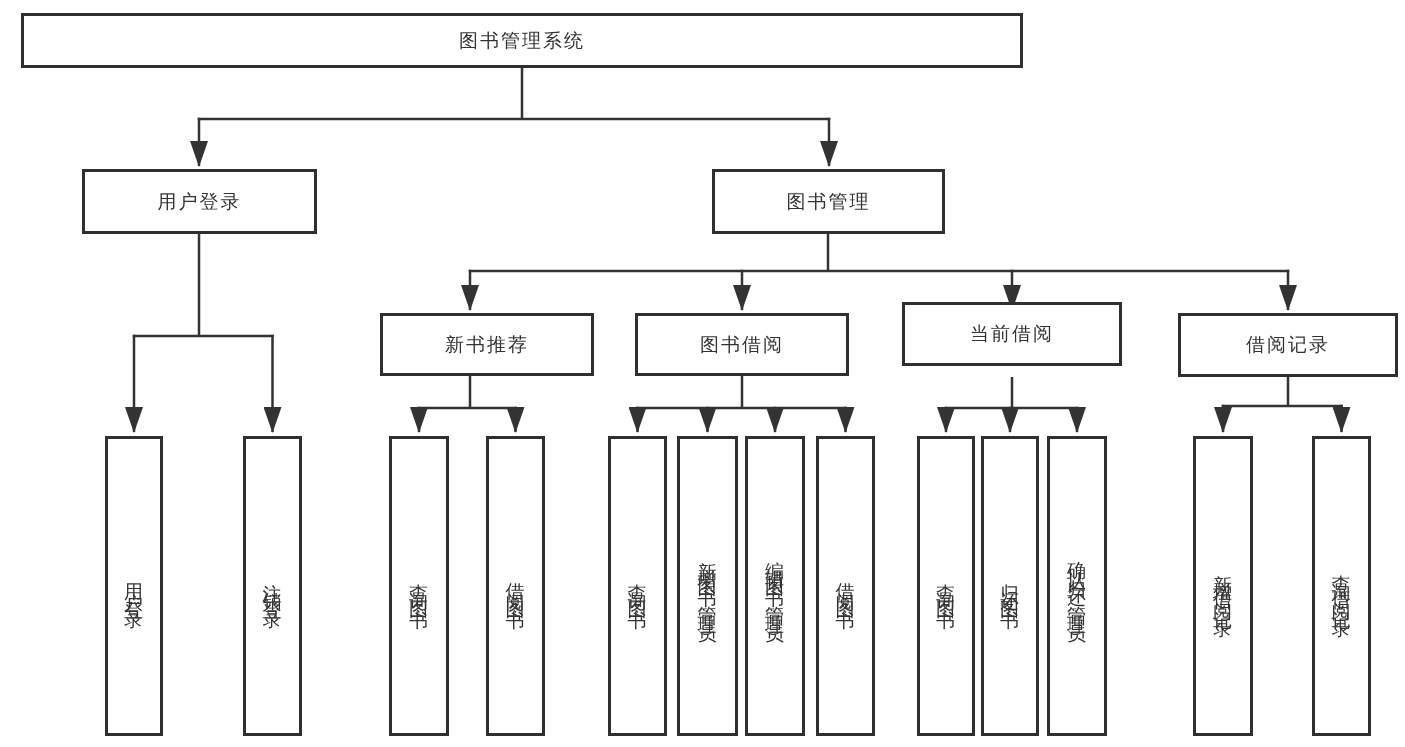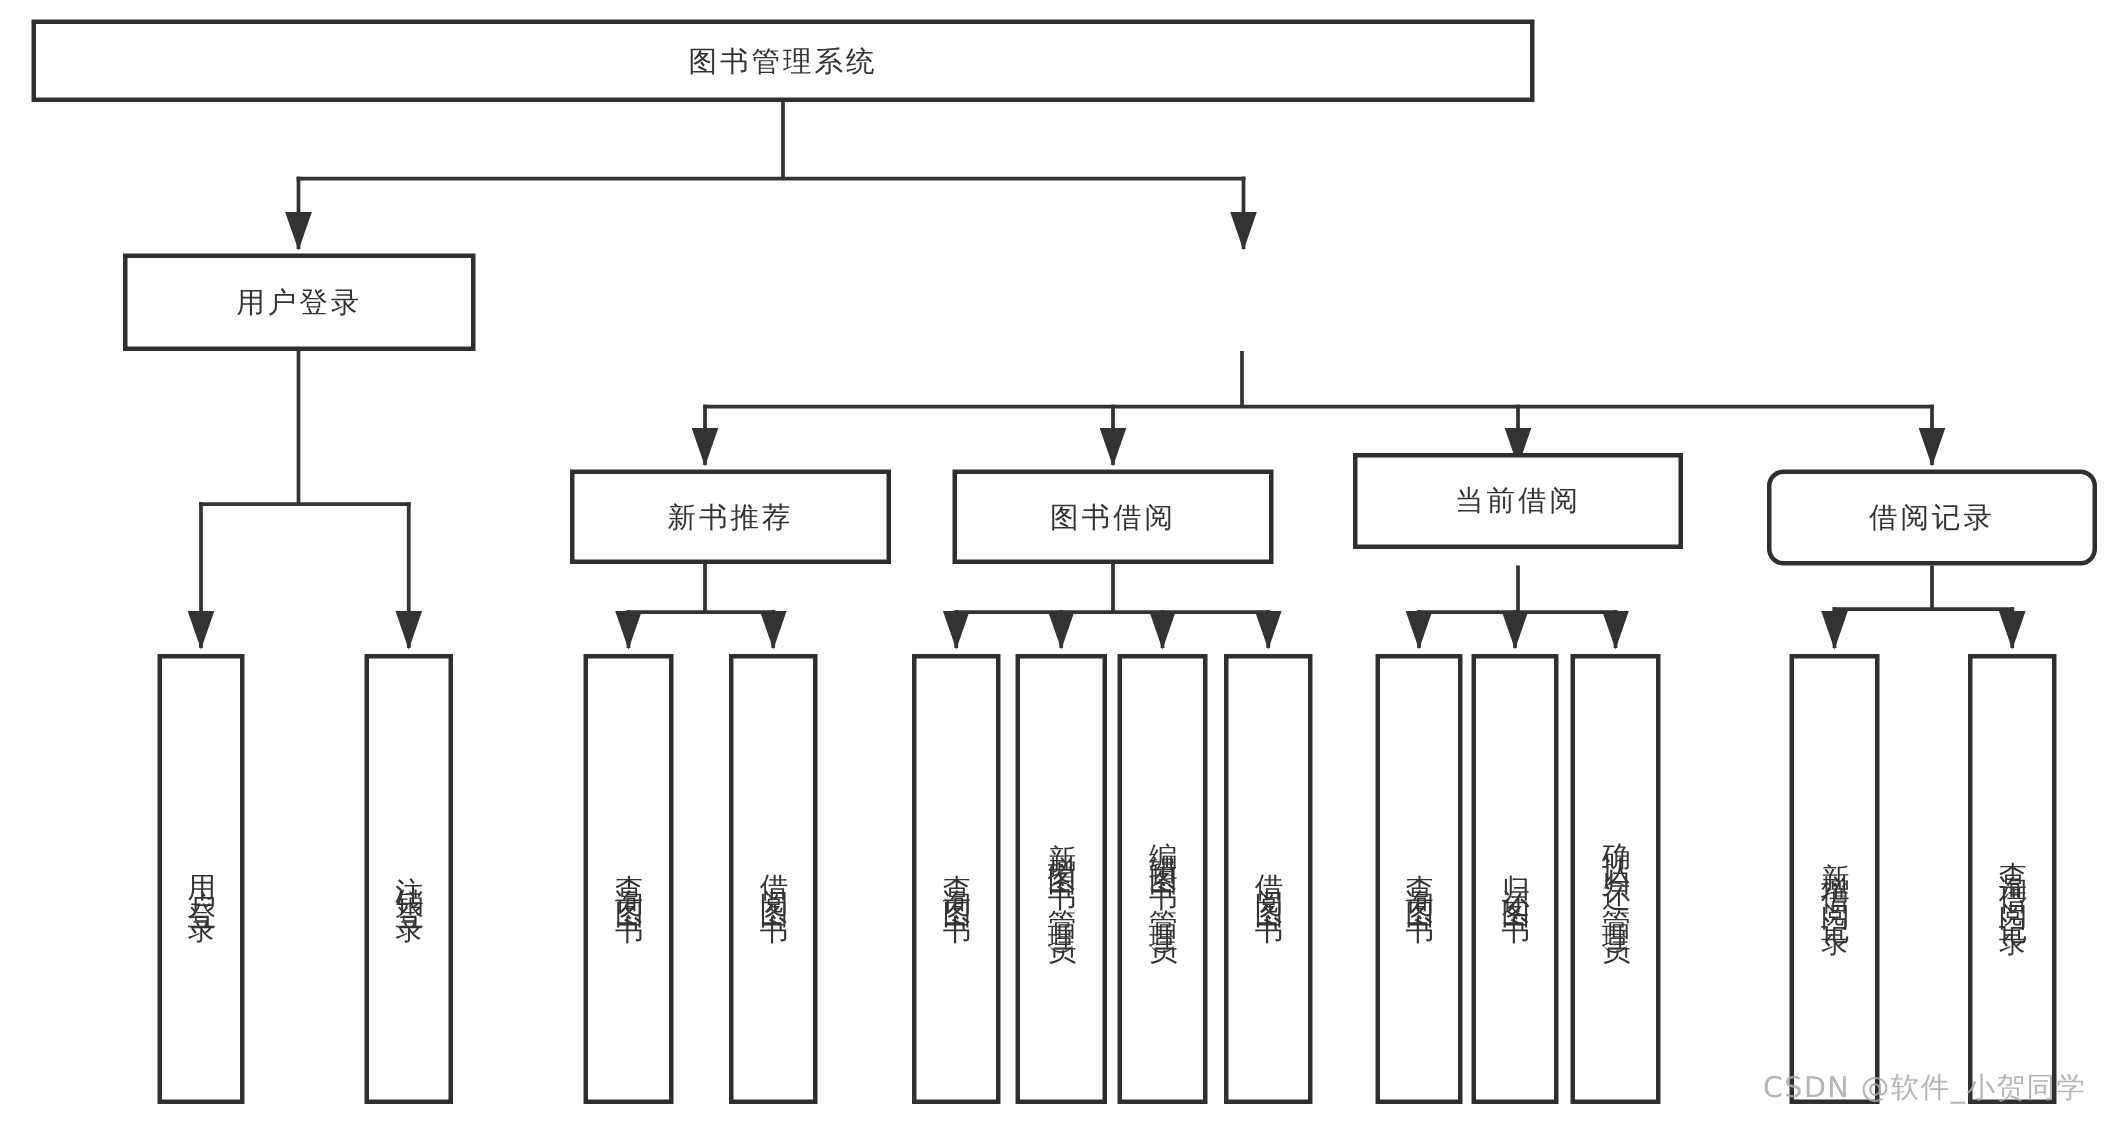--- a/index.html
+++ b/index.html
@@ -138,31 +138,34 @@
     </g>
   </svg>
 
   <div class="node" style="left:21px; top:13px; width:1002px; height:55px;">
     <span class="lbl">图书管理系统</span>
   </div>
 
   <div class="node" style="left:82px; top:169px; width:235px; height:65px;">
     <span class="lbl">用户登录</span>
   </div>
+  <div class="node" style="left:712px; top:169px; width:233px; height:65px;">
+    <span class="lbl">图书管理</span>
+  </div>
 
   <div class="node" style="left:363px; top:313px; width:214px; height:63px;margin-left:17px;">
     <span class="lbl">新书推荐</span>
   </div>
   <div class="node" style="left:635px; top:313px; width:214px; height:63px;">
     <span class="lbl">图书借阅</span>
   </div>
   <div class="node" style="left:902px; top:302px; width:220px; height:64px;">
     <span class="lbl">当前借阅</span>
   </div>
-  <div class="node" style="left:1178px; top:313px; width:220px; height:64px;border-radius:11px;">
+  <div class="node" style="left:1178px; top:313px; width:220px; height:64px;">
     <span class="lbl">借阅记录</span>
   </div>
 
   <div class="leaf" style="left:105px; width:58px;">
     <span class="vlbl">用户登录</span>
   </div>
   <div class="leaf" style="left:243px; width:59px;">
     <span class="vlbl">注销登录</span>
   </div>
 
@@ -196,15 +199,14 @@
     <span class="vlbl">确认归还（管理员）</span>
   </div>
 
   <div class="leaf" style="left:1193px; width:60px;">
     <span class="vlbl">新增借阅记录</span>
   </div>
   <div class="leaf" style="left:1312px; width:59px;">
     <span class="vlbl">查询借阅记录</span>
   </div>
 
-  <div class="watermark">CSDN @软件_小贺同学</div>
 
 </div>
 
 </body></html>

